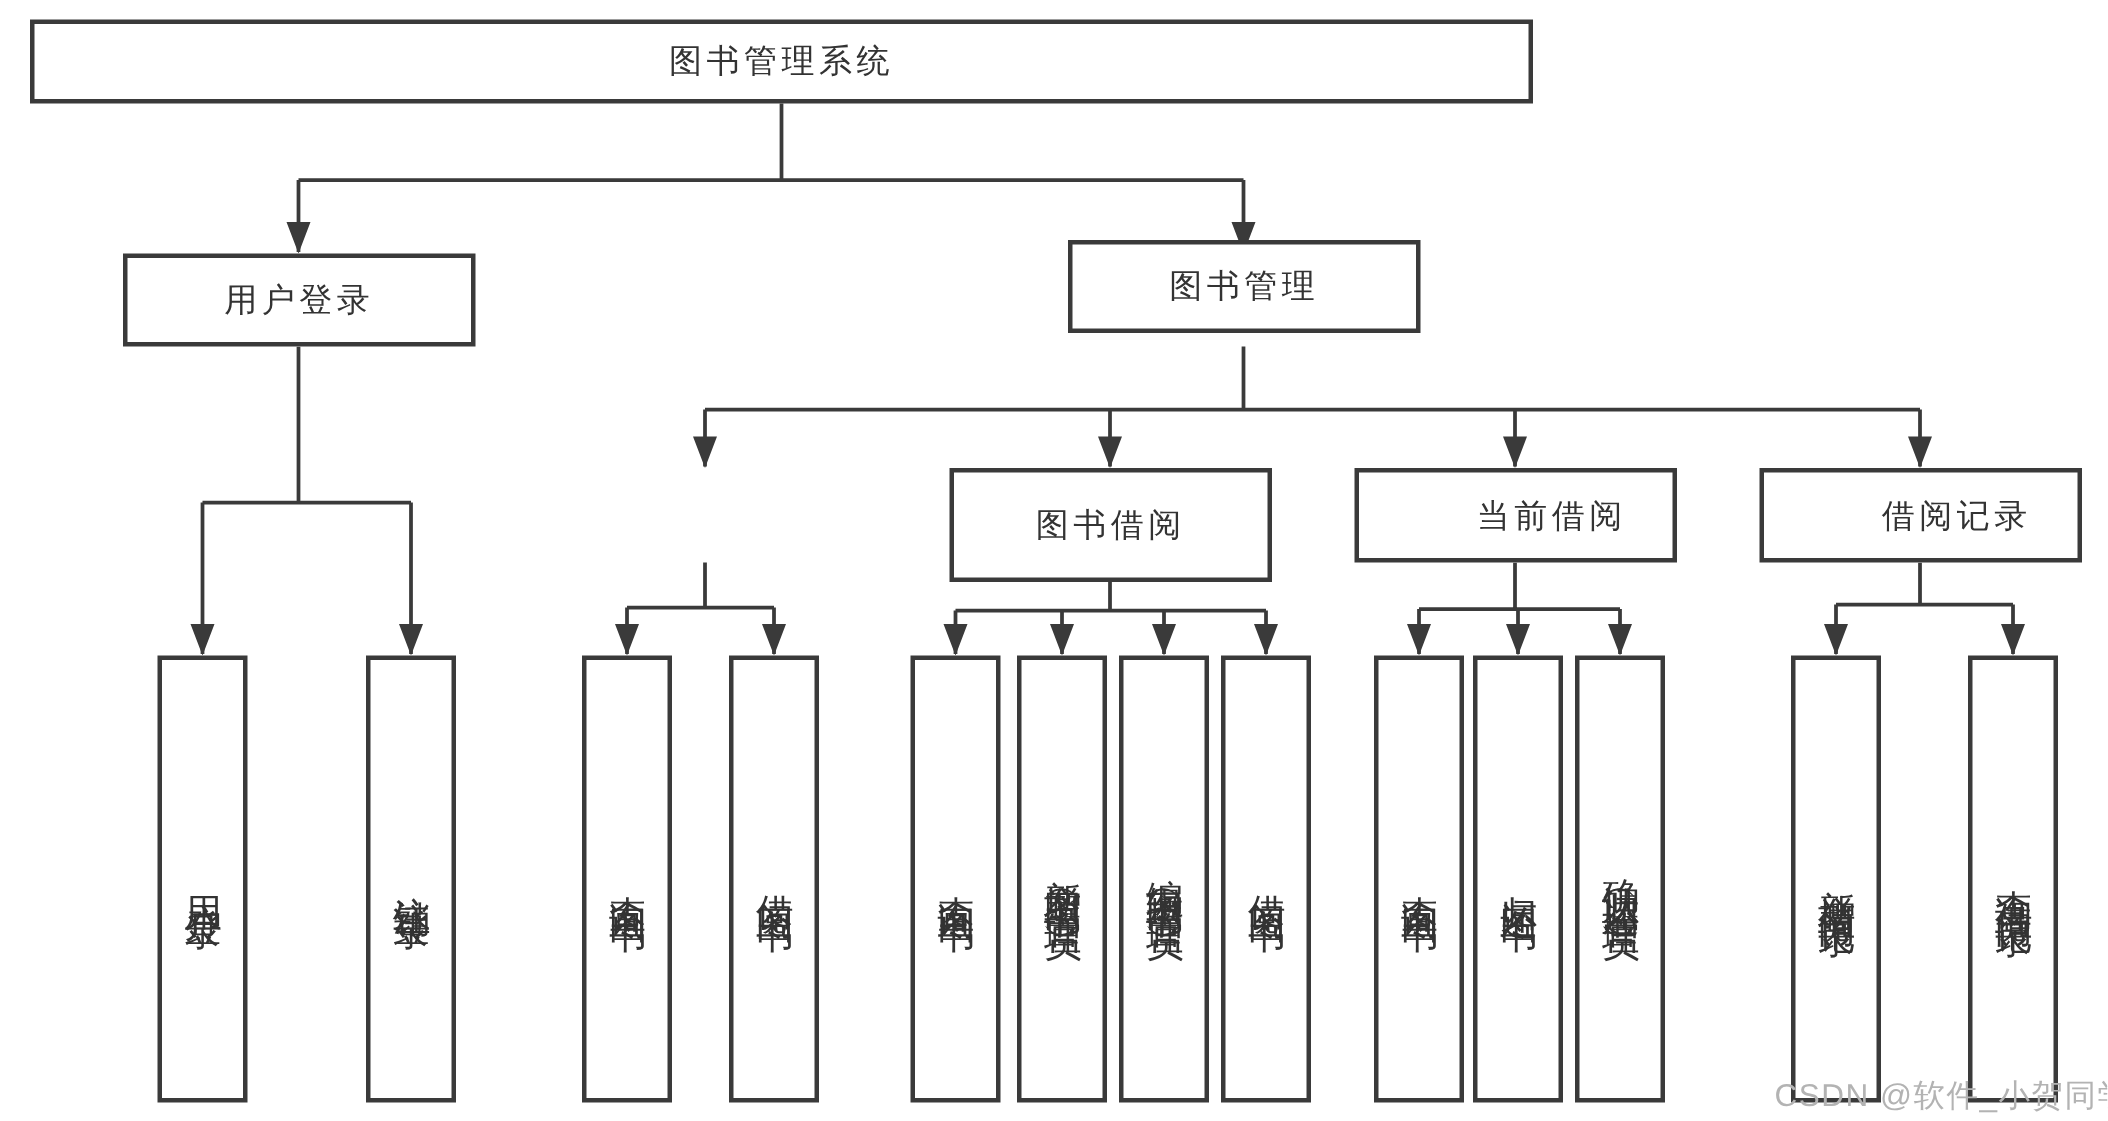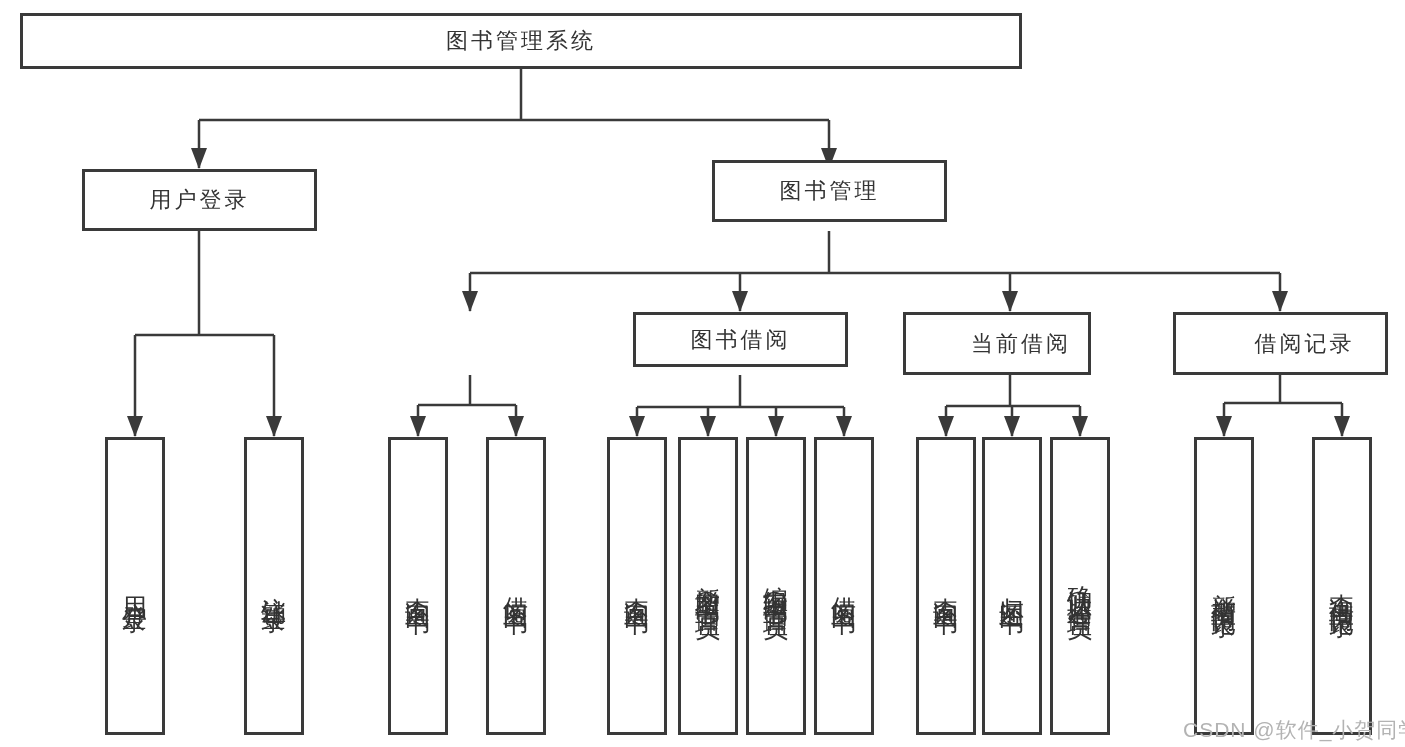--- a/index.html
+++ b/index.html
@@ -85,22 +85,22 @@
              M1072 416 L1088 416 L1080 437 Z
              M1216 416 L1232 416 L1224 437 Z
              M1334 416 L1350 416 L1342 437 Z"></path>
   </svg>
 
   <div class="node hnode" style="left:20px; top:13px; width:1002px; height:56px;">图书管理系统</div>
 
   <div class="node hnode" style="left:82px; top:169px; width:235px; height:62px;">用户登录</div>
   <div class="node hnode" style="left:712px; top:160px; width:235px; height:62px;">图书管理</div>
 
-  <div class="node hnode" style="left:633px; top:312px; width:215px; height:55px;">图书借阅</div>
-  <div class="node hnode" style="left:903px; top:312px; width:188px; height:63px;padding-left:48px;">当前借阅</div>
+  <div class="node hnode" style="left:633px; top:312px; width:215px; height:76px;">图书借阅</div>
+  <div class="node hnode" style="left:903px; top:312px; width:215px; height:63px;padding-left:48px;">当前借阅</div>
   <div class="node hnode" style="left:1173px; top:312px; width:215px; height:63px;padding-left:48px;">借阅记录</div>
 
   <div class="node vnode" style="left:105px; top:437px;">用户登录</div>
   <div class="node vnode" style="left:244px; top:437px;">注销登录</div>
 
   <div class="node vnode" style="left:388px; top:437px;">查询图书</div>
   <div class="node vnode" style="left:486px; top:437px;">借阅图书</div>
 
   <div class="node vnode" style="left:607px; top:437px;">查询图书</div>
   <div class="node vnode" style="left:678px; top:437px;">新增图书（管理员）</div>

